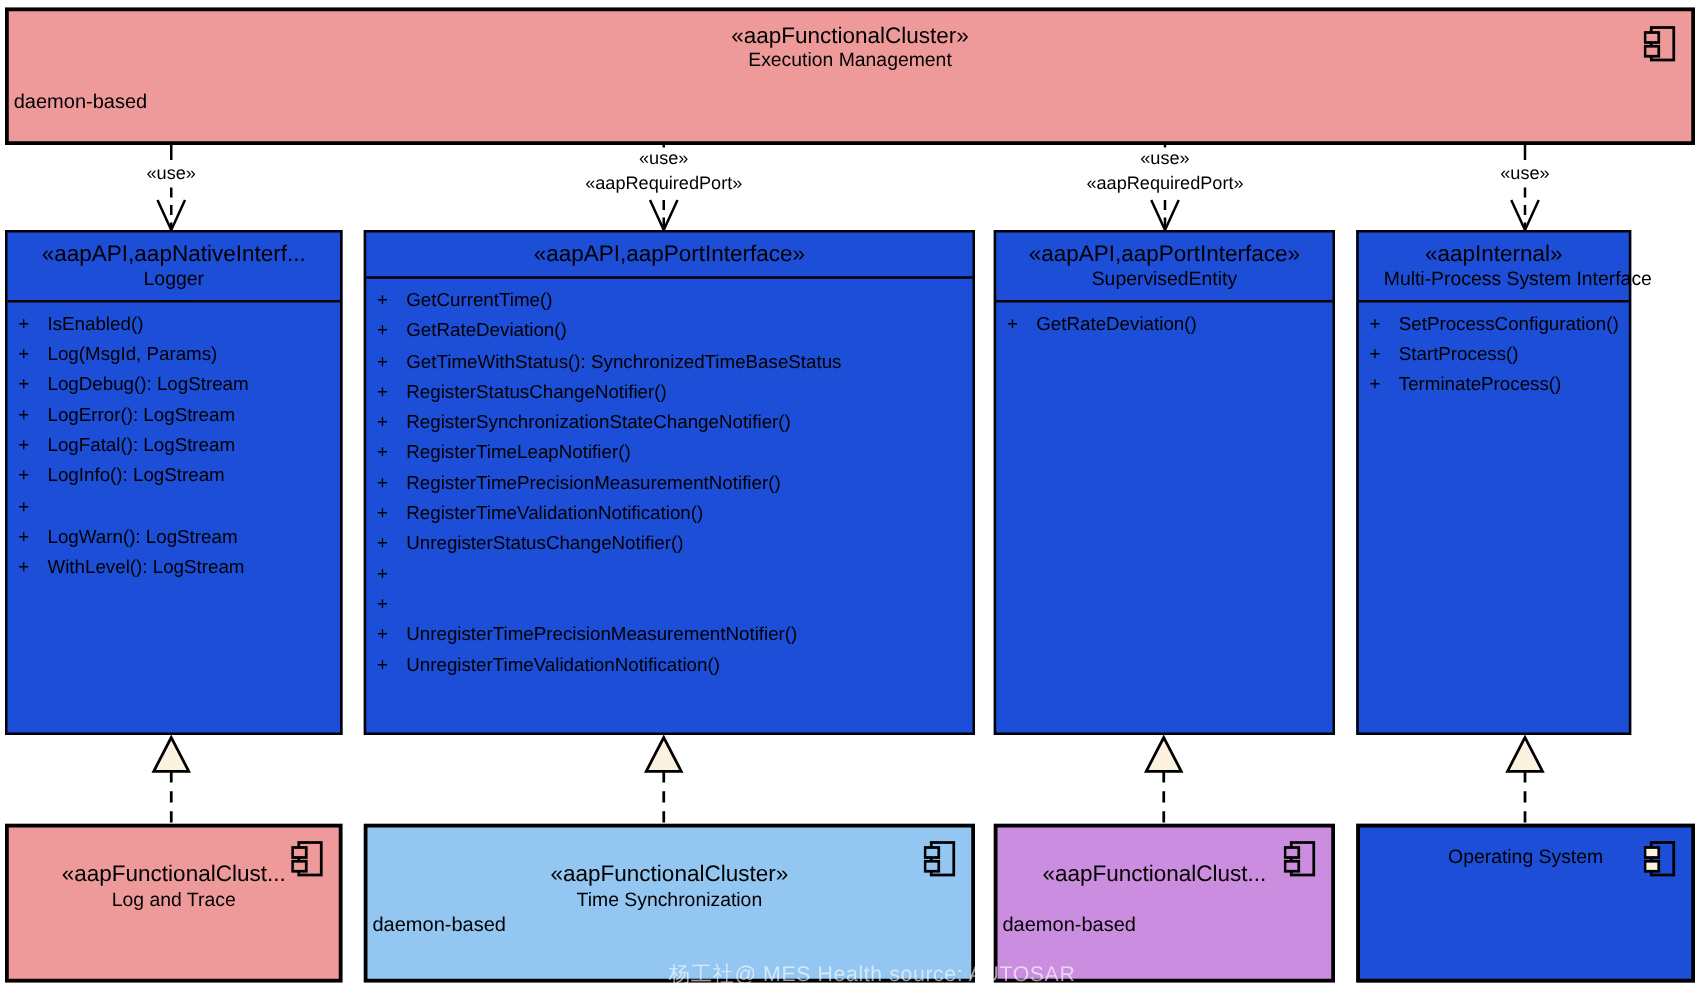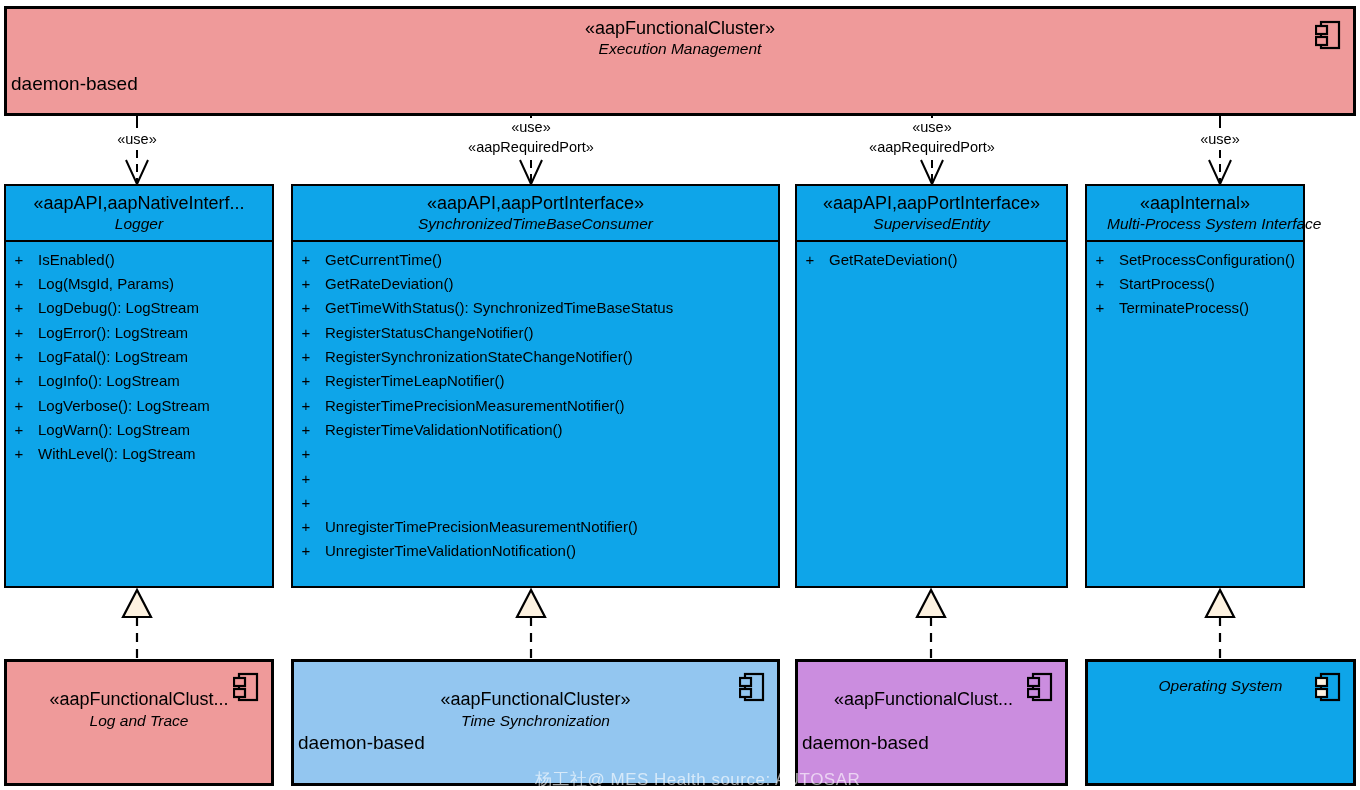--- a/index.html
+++ b/index.html
@@ -40,21 +40,20 @@
   }
   .stereotype {
     display: block;
     font-size: 18px;
     white-space: nowrap;
   }
   .boxname {
     display: block;
     font-size: 15.5px;
     white-space: nowrap;
-    font-style: italic;
   }
 
   .title-sep {
     border-top: 2px solid #000;
     margin: 0;
   }
 
   
   .ops {
     padding: 6px 0 8px 0;
@@ -69,34 +68,34 @@
     width: 26px;
     text-align: center;
     flex: none;
   }
   .op .sig { padding-left: 6px; }
 
   
   .fill-pink   { background: #ef9a9a; }
   .fill-blue   { background: #93c6f0; }
   .fill-purple { background: #cb8ddf; }
-  .fill-cream  { background: #0ea5e9; }
+  .fill-cream  { background: #1d4ed8; }
 
   
   .comp-box { position: absolute; box-sizing: border-box; border: 3px solid #000; }
   .comp-title {
     text-align: center;
     line-height: 1.25;
     padding-top: 26px;
     font-size: 15.5px;
   }
   .daemon {
     position: absolute;
     left: 4px;
-    font-size: 19px;
+    font-size: 16px;
     white-space: nowrap;
   }
 
   
   .comp-icon { position: absolute; }
 
   
   .conn-label {
     position: absolute;
     text-align: center;
@@ -200,37 +199,35 @@
       <div class="op">
           <span class="vis">+</span>
           <span class="sig">LogFatal(): LogStream</span>
         </div>
       <div class="op">
           <span class="vis">+</span>
           <span class="sig">LogInfo(): LogStream</span>
         </div>
       <div class="op">
           <span class="vis">+</span>
-          <span class="sig">LogVerbose(): LogStream</span>
         </div>
       <div class="op">
           <span class="vis">+</span>
           <span class="sig">LogWarn(): LogStream</span>
         </div>
       <div class="op">
           <span class="vis">+</span>
           <span class="sig">WithLevel(): LogStream</span>
         </div>
     </div>
   </div>
 
   <div class="uml-box fill-cream" style="left:291px; top:184px; width:489px; height:404px;">
     <div class="box-title">
       <span class="stereotype">«aapAPI,aapPortInterface»</span>
-      <span class="boxname">SynchronizedTimeBaseConsumer</span>
     </div>
     <div class="title-sep"></div>
     <div class="ops">
       <div class="op">
           <span class="vis">+</span>
           <span class="sig">GetCurrentTime()</span>
         </div>
       <div class="op">
           <span class="vis">+</span>
           <span class="sig">GetRateDeviation()</span>
@@ -254,20 +251,21 @@
       <div class="op">
           <span class="vis">+</span>
           <span class="sig">RegisterTimePrecisionMeasurementNotifier()</span>
         </div>
       <div class="op">
           <span class="vis">+</span>
           <span class="sig">RegisterTimeValidationNotification()</span>
         </div>
       <div class="op">
           <span class="vis">+</span>
+          <span class="sig">UnregisterStatusChangeNotifier()</span>
         </div>
       <div class="op">
           <span class="vis">+</span>
         </div>
       <div class="op">
           <span class="vis">+</span>
         </div>
       <div class="op">
           <span class="vis">+</span>
           <span class="sig">UnregisterTimePrecisionMeasurementNotifier()</span>

